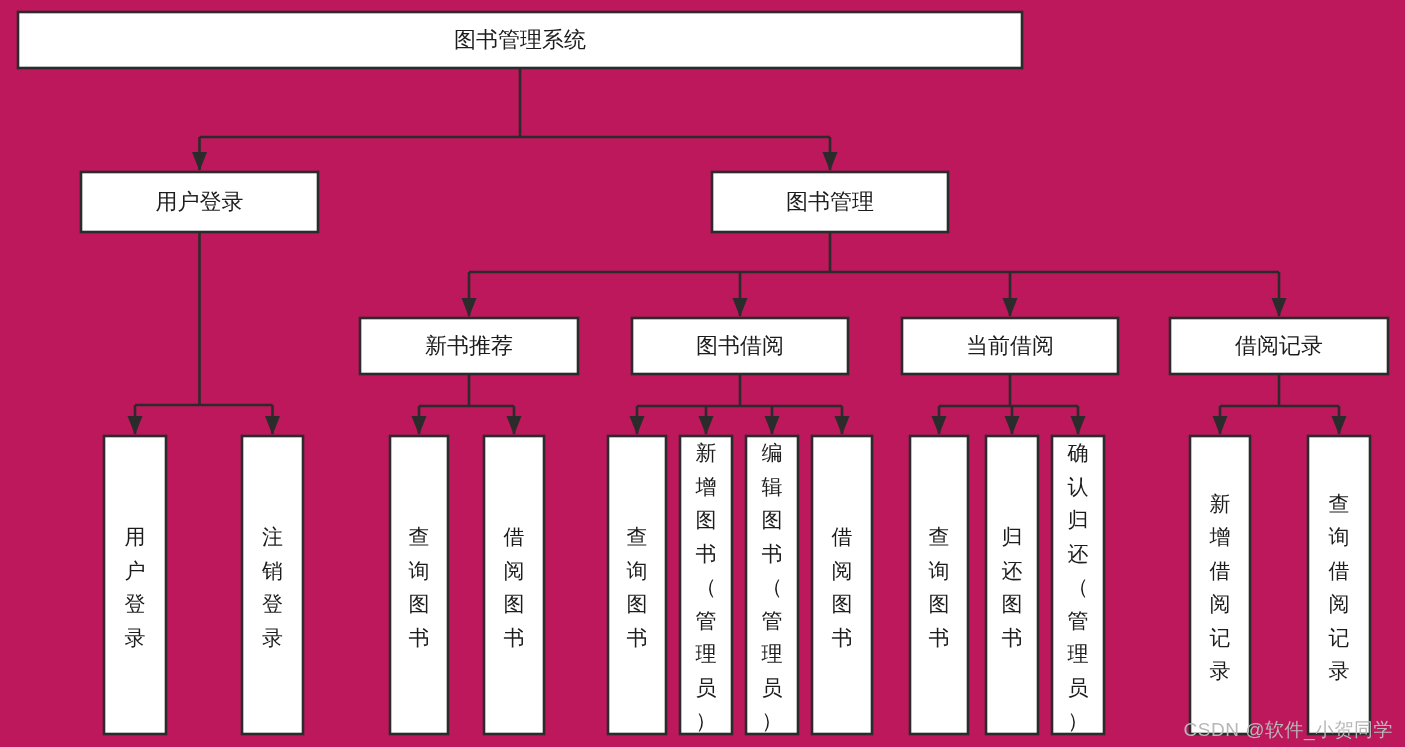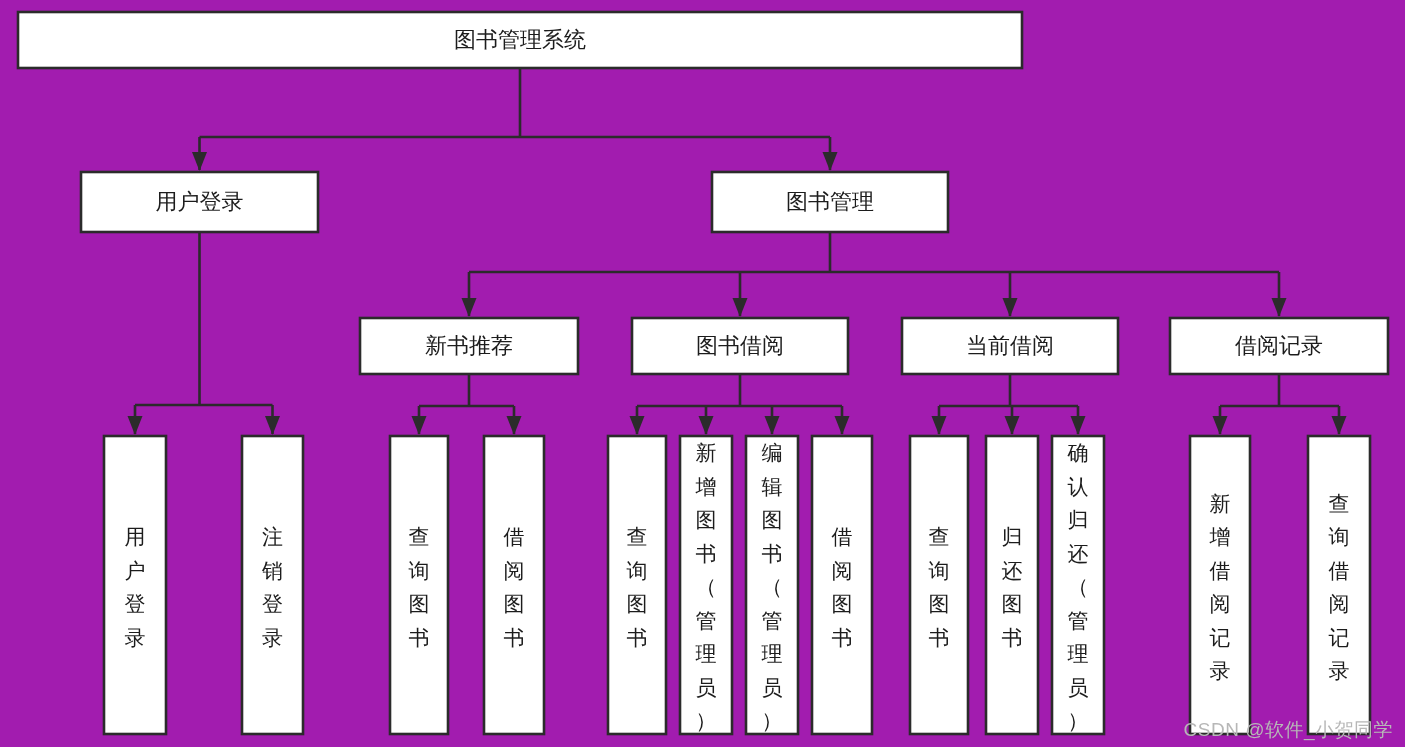--- a/index.html
+++ b/index.html
@@ -12,21 +12,21 @@
     width: 1405px;
     height: 747px;
     font-family: "Liberation Sans", "DejaVu Sans", sans-serif;
     overflow: hidden;
     position: relative;
   }
   #diagram-root {
     position: relative;
     width: 1405px;
     height: 747px;
-    background: #a21caf;
+    background: #be185d;
   }
   svg#flow-svg {
     position: absolute;
     left: 0;
     top: 0;
     width: 1405px;
     height: 747px;
     display: block;
   }
   .node-box {

